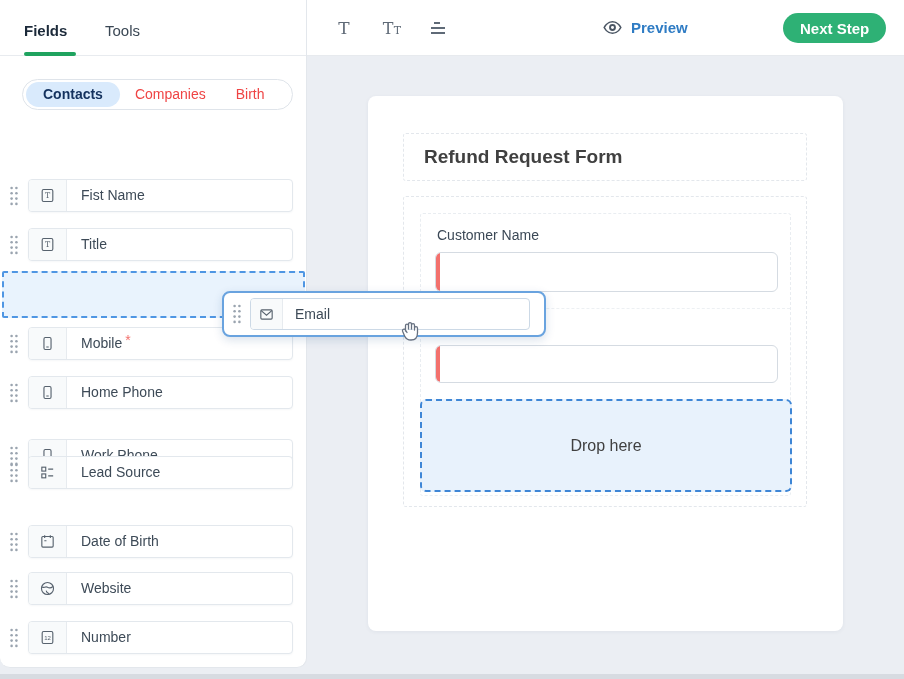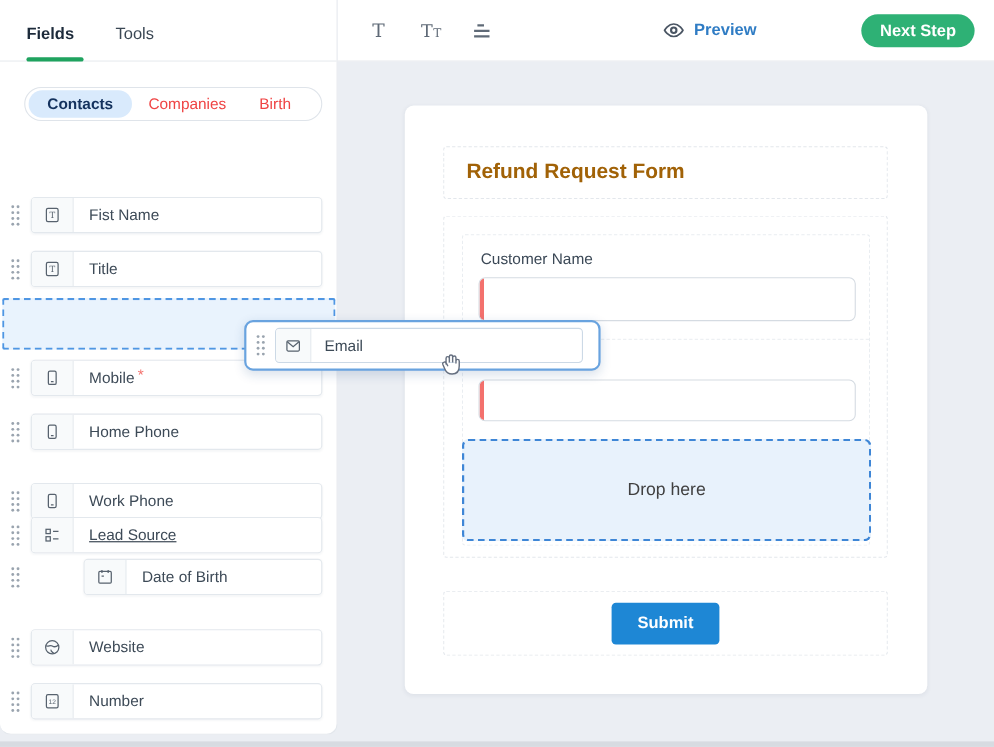--- a/index.html
+++ b/index.html
@@ -41,21 +41,21 @@
   .field-box { flex:1; height:33px; background:#fff; border:1px solid #e3e8ed; border-radius:4px; box-shadow:0 1px 2px rgba(20,40,70,.04); display:flex; align-items:stretch; overflow:hidden; }
   .icon-cell { width:38px; flex:none; background:#f8fafb; border-right:1px solid #e7ebef; display:flex; align-items:center; justify-content:center; color:#57626e; }
   .icon-cell svg { width:17px; height:17px; display:block; }
   .field-label { font-size:14px; color:#3d4a57; padding-left:14px; line-height:31px; white-space:nowrap; }
   .req { color:var(--required-red); font-size:14px; margin-left:3px; position:relative; top:-3px; }
 
   
   .canvas-card { position:absolute; left:368px; top:96px; width:475px; height:535px; background:#fff; border-radius:8px; box-shadow:0 1px 4px rgba(30,50,80,.06); z-index:1; }
   .dashed-block { position:absolute; border:1px dashed #e3e7ec; border-radius:3px; }
   .title-block { left:35px; top:37px; width:404px; height:48px; display:flex; align-items:center; }
-  .form-title { font-size:19px; font-weight:700; color:#a16207; padding-left:20px; }
+  .form-title { font-size:19px; font-weight:700; color:#404040; padding-left:20px; }
   .section-block { left:35px; top:100px; width:404px; height:311px; }
   .inner-block { position:absolute; left:16px; top:16px; width:371px; height:283px; border:1px dashed #e9edf1; border-radius:3px; }
   .inner-divider { position:absolute; left:0; top:94px; width:100%; border-top:1px dashed #edf0f3; }
   .fld-label { position:absolute; left:16px; top:13px; font-size:14px; color:#3b4856; }
   .fld-input { position:absolute; left:14px; width:343px; background:#fff; border:1px solid #d5dbe2; border-radius:6px; cursor:text; overflow:hidden; }
   .fld-input .redbar { position:absolute; left:0; top:0; bottom:0; width:4px; background:var(--required-red); border-radius:6px 0 0 6px; }
   .input-1 { top:38px; height:40px; }
   .input-2 { top:131px; height:38px; }
   .dropzone { position:absolute; left:-1px; top:185px; width:372px; height:93px; border:2px dashed var(--drop-border-blue); border-radius:6px; background:var(--drop-bg); display:flex; align-items:center; justify-content:center; }
   .dropzone span { font-size:16px; color:#404040; }
@@ -122,23 +122,20 @@
         </div>
       <div class="fld-input input-2">
           <span class="redbar"></span>
         </div>
       <div class="dropzone">
         <span>Drop here</span>
       </div>
     </div>
   </div>
 
-  <div class="dashed-block submit-block">
-    <button class="submit-btn">Submit</button>
-  </div>
 </div>
 
 <div class="panel">
   <div class="panel-header">
     <span class="ptab fields">Fields</span>
     <span class="ptab tools">Tools</span>
     <span class="tab-underline"></span>
   </div>
 
   <div class="segmented">
@@ -257,21 +254,21 @@
     <div class="field-box">
       <span class="icon-cell">
             <svg xmlns="http://www.w3.org/2000/svg" viewBox="0 0 24 24" fill="none" stroke="currentColor" stroke-width="1.6">
               <rect x="7" y="3.5" width="10" height="17" rx="2"></rect>
               <line x1="10.3" y1="17" x2="13.7" y2="17"></line>
             </svg>
           </span>
       <span class="field-label">Work Phone</span>
     </div>
   </div>
-      <div class="field-row" style="top: 470px; text-decoration: underline;">
+      <div class="field-row" style="top: 456px;">
     <span class="grip">
           <svg xmlns="http://www.w3.org/2000/svg" viewBox="0 0 10 22" fill="currentColor">
             <circle cx="2.6" cy="3" r="1.3"></circle>
             <circle cx="7.4" cy="3" r="1.3"></circle>
             <circle cx="2.6" cy="8.3" r="1.3"></circle>
             <circle cx="7.4" cy="8.3" r="1.3"></circle>
             <circle cx="2.6" cy="13.6" r="1.3"></circle>
             <circle cx="7.4" cy="13.6" r="1.3"></circle>
             <circle cx="2.6" cy="18.9" r="1.3"></circle>
             <circle cx="7.4" cy="18.9" r="1.3"></circle>
@@ -282,21 +279,21 @@
             <svg xmlns="http://www.w3.org/2000/svg" viewBox="0 0 24 24" fill="none" stroke="currentColor" stroke-width="1.6">
               <rect x="4" y="4.5" width="5.5" height="5.5"></rect>
               <line x1="13" y1="7.2" x2="20" y2="7.2"></line>
               <rect x="4" y="14" width="5.5" height="5.5"></rect>
               <line x1="13" y1="16.8" x2="20" y2="16.8"></line>
             </svg>
           </span>
       <span class="field-label">Lead Source</span>
     </div>
   </div>
-      <div class="field-row" style="top: 508px; gap: 48px;">
+      <div class="field-row" style="top: 525px;">
     <span class="grip">
           <svg xmlns="http://www.w3.org/2000/svg" viewBox="0 0 10 22" fill="currentColor">
             <circle cx="2.6" cy="3" r="1.3"></circle>
             <circle cx="7.4" cy="3" r="1.3"></circle>
             <circle cx="2.6" cy="8.3" r="1.3"></circle>
             <circle cx="7.4" cy="8.3" r="1.3"></circle>
             <circle cx="2.6" cy="13.6" r="1.3"></circle>
             <circle cx="7.4" cy="13.6" r="1.3"></circle>
             <circle cx="2.6" cy="18.9" r="1.3"></circle>
             <circle cx="7.4" cy="18.9" r="1.3"></circle>

